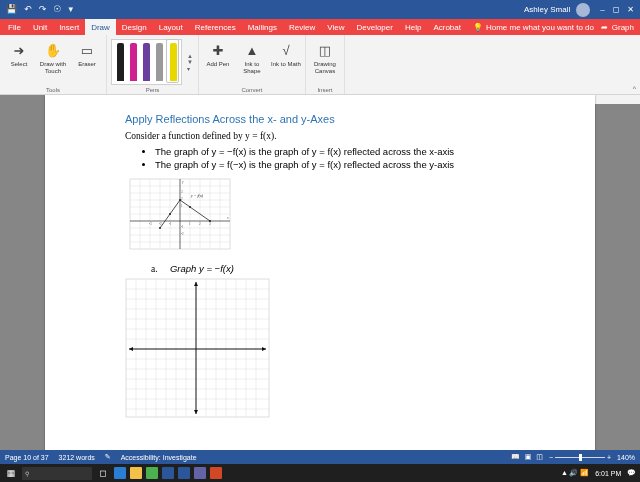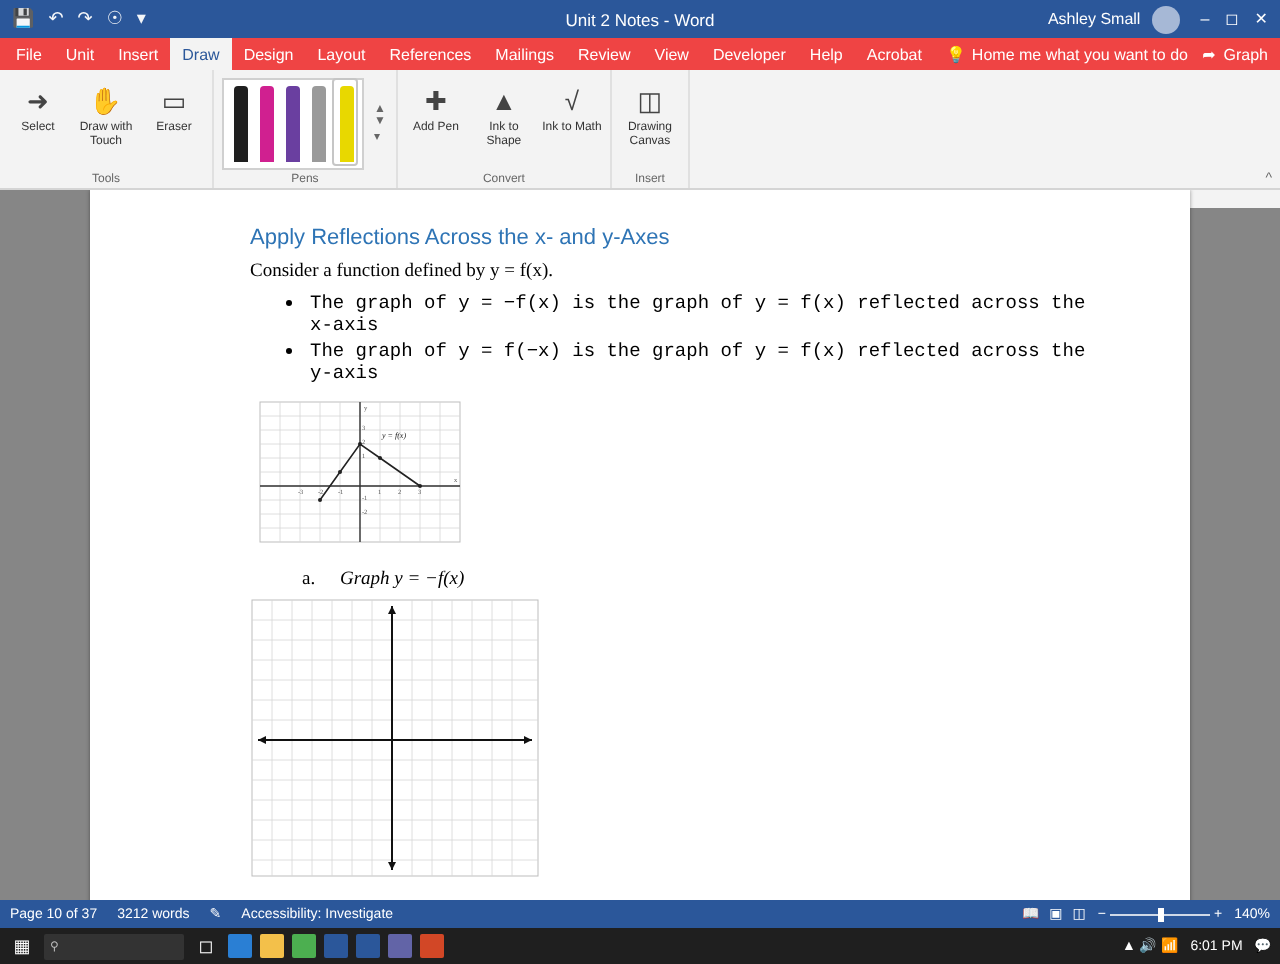--- a/index.html
+++ b/index.html
@@ -68,22 +68,22 @@
     background:#fff; box-shadow:0 0 2px rgba(0,0,0,.4);
   }
   .ruler { position:absolute; left:45px; right:0; top:0; height:9px; background:#f3f3f3; }
   .content { padding:18px 40px 0 80px; }
   h1.doc-h {
     font-family:"Liberation Sans", sans-serif;
     color:#2e74b5; font-size:11px; font-weight:normal; margin:0 0 6px 0;
   }
   .para { font-family:"Liberation Serif", serif; font-size:9.5px; margin:0 0 5px 0; color:#000; }
   ul.bullets { margin:0 0 8px 0; padding-left:30px; }
-  ul.bullets li { font-family:Liberation Mono, monospace; font-size:9.5px; margin-bottom:2px; }
-  .math { font-family:Liberation Serif, serif; font-style:italic; }
+  ul.bullets li { font-family:Liberation Sans, sans-serif; font-size:9.5px; margin-bottom:2px; }
+  .math { font-family:Liberation Sans, sans-serif; font-style:italic; }
   .given { font-family:"Liberation Serif", serif; font-size:9.5px; margin:12px 0 6px 0; }
   .qline { font-family:"Liberation Serif", serif; font-size:9.5px; margin:8px 0 4px 26px; }
   .qline .lbl { margin-right:10px; }
   .graph-wrap { margin-left:0; }
   
   .statusbar {
     position:absolute; left:0; right:0; bottom:18px; height:14px;
     background:#2b579a; color:#fff; display:flex; align-items:center;
     font-size:7px; padding:0 5px; gap:10px;
   }
@@ -107,21 +107,20 @@
 <body>
 
 <div class="titlebar">
   <div class="qat">
     <span>💾</span>
     <span>↶</span>
     <span>↷</span>
     <span>☉</span>
     <span>▾</span>
   </div>
-  <div class="title-center">Unit 2 Notes - Word</div>
   <div class="title-right">
     <span>Ashley Small</span>
     <span class="avatar"></span>
     <span class="winbtns">
       <span>–</span>
       <span>◻</span>
       <span>✕</span>
     </span>
   </div>
 </div>

